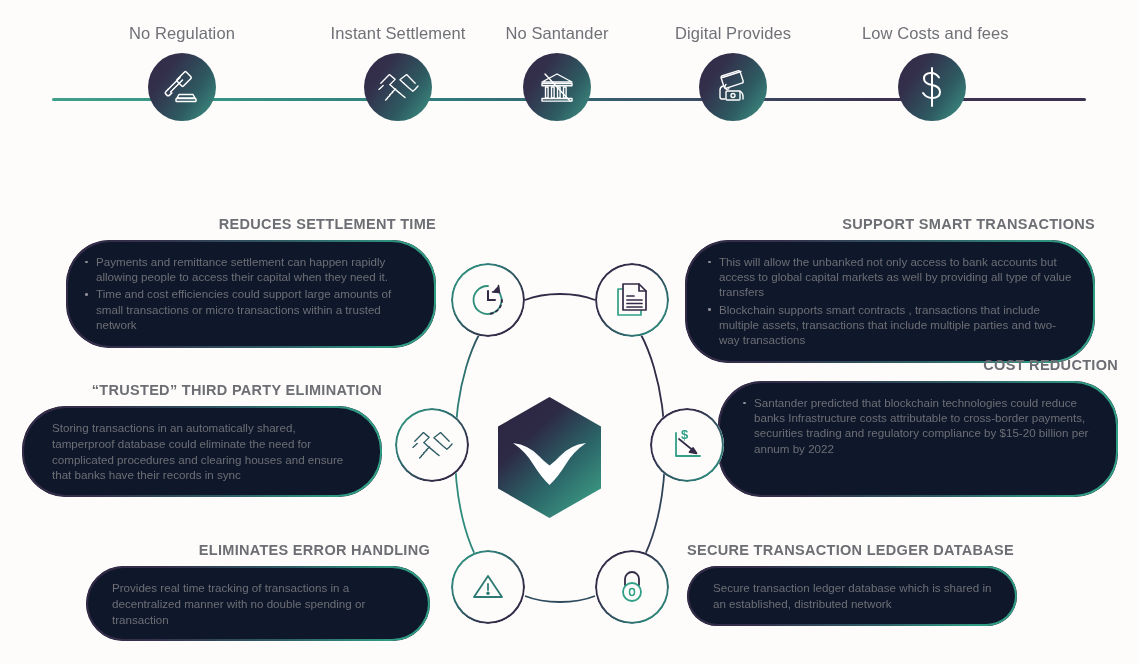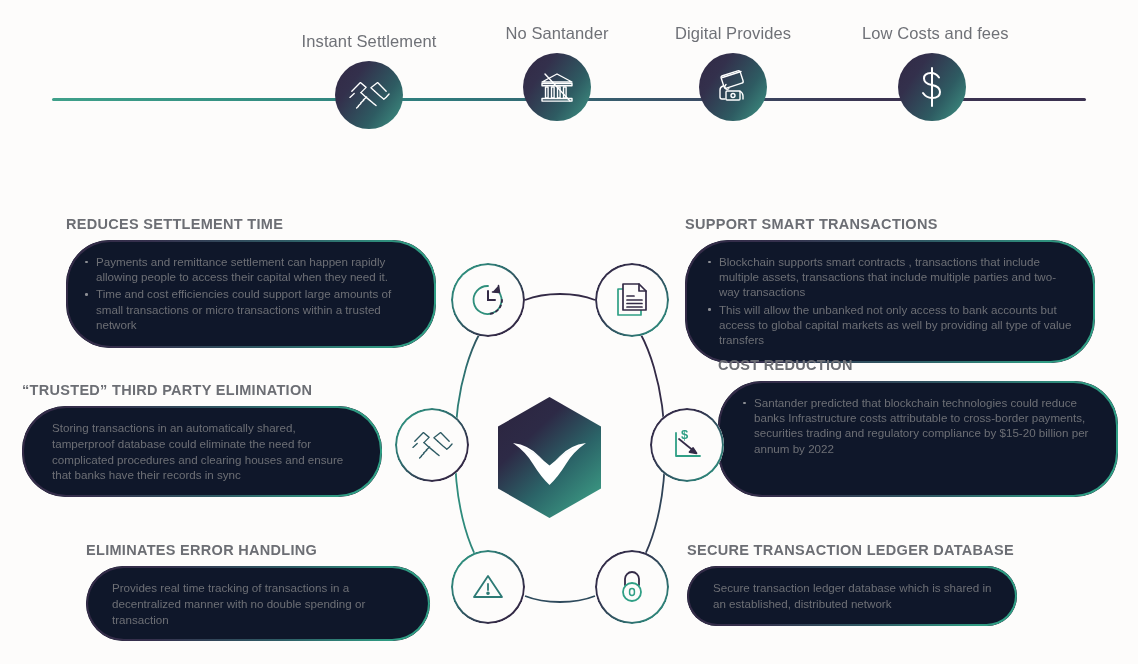--- a/index.html
+++ b/index.html
@@ -28,21 +28,21 @@
     margin:0 auto;position:relative;
     background:linear-gradient(125deg,#322945 0%,#33304c 28%,#2e5b62 66%,#3f9685 100%);
     display:flex;align-items:center;justify-content:center;
   }
   .top-circle svg{display:block;}
 
   
   .card-wrap{position:absolute;}
   .card-title{
     font-size:14.5px;font-weight:700;color:#6c6e74;letter-spacing:.3px;
-    text-align:left;margin-bottom:8px;white-space:nowrap;
+    text-align:right;margin-bottom:8px;white-space:nowrap;
   }
   .card-title.left-al{text-align:left;}
   .bubble{
     position:relative;border-radius:44px;background:#0f172a;
     padding:14px 20px 14px 18px;
     box-sizing:border-box;
   }
   .bubble::before{
     content:"";position:absolute;inset:0;border-radius:44px;padding:1.6px;
     background:linear-gradient(100deg,#332a46 0%,#35304d 22%,#2f5d66 58%,#2f9a82 88%,#2f9f85 100%);
@@ -83,22 +83,35 @@
     position:absolute;left:78px;top:145px;width:113px;height:126px;
   }
 </style>
 </head>
 <body>
 
 <div class="stage">
 
   <div class="top-line"></div>
 
-
-  <div class="top-node" style="left:299px;top:24px;width:140px;margin-top:8px;">
+  <div class="top-node" style="left:112px;top:24px;width:140px;">
+    <div class="top-label">No Regulation</div>
+    <div class="top-circle">
+      <svg width="40" height="40" viewBox="0 0 40 40" fill="none" stroke="#ffffff" stroke-width="1.5" stroke-linejoin="round" stroke-linecap="round">
+        <rect x="17.5" y="5.5" width="9" height="13" rx="1.2" transform="rotate(45 22 12)"></rect>
+        <line x1="20.5" y1="13" x2="8.5" y2="25"></line>
+        <line x1="18" y1="10.5" x2="6" y2="22.5"></line>
+        <path d="M6.2 22.3 L4 24.5 a2 2 0 0 0 0 2.8 l0.8 0.8 a2 2 0 0 0 2.8 0 L9.8 25.9"></path>
+        <path d="M17 27.5 h14 l2 3.5 H15 Z"></path>
+        <rect x="14" y="31.5" width="20" height="3" rx="0.8"></rect>
+      </svg>
+    </div>
+  </div>
+
+  <div class="top-node" style="left:328px;top:24px;width:140px;">
     <div class="top-label">Instant Settlement</div>
     <div class="top-circle">
       <svg width="42" height="36" viewBox="0 0 44 36" fill="none" stroke="#ffffff" stroke-width="1.4" stroke-linejoin="round" stroke-linecap="round">
         <path d="M4 14 L13 5 l6 5 l-5.5 5.5"></path>
         <path d="M40 14 L31 5 l-7 5.5 l4 3.5"></path>
         <path d="M13.5 15.5 l4.5 4 l4.2 3.6 l4 3.4 l3.2 2.6"></path>
         <path d="M28 14 l5.5 5 l3.5 3"></path>
         <path d="M19.5 20 l-3.5 3.2"></path>
         <path d="M16.5 23.5 l-3.3 3"></path>
         <path d="M13.5 26.8 l-2.6 2.4"></path>
@@ -157,22 +170,22 @@
         <li>Payments and remittance settlement can happen rapidly allowing people to access their capital when they need it.</li>
         <li>Time and cost efficiencies could support large amounts of small transactions or micro transactions within a trusted network</li>
       </ul>
     </div>
   </div>
 
   <div class="card-wrap" style="left:685px;top:216px;width:410px;">
     <div class="card-title">SUPPORT SMART TRANSACTIONS</div>
     <div class="bubble" style="min-height:96px;padding-left:22px;">
       <ul>
+        <li>This will allow the unbanked not only access to bank accounts but access to global capital markets as well by providing all type of value transfers</li>
         <li>Blockchain supports smart contracts , transactions that include multiple assets, transactions that include multiple parties and two-way transactions</li>
-        <li>This will allow the unbanked not only access to bank accounts but access to global capital markets as well by providing all type of value transfers</li>
       </ul>
     </div>
   </div>
 
   <div class="card-wrap" style="left:22px;top:382px;width:360px;">
     <div class="card-title">“TRUSTED” THIRD PARTY ELIMINATION</div>
     <div class="bubble" style="min-height:80px;padding-left:30px;padding-right:24px;">
       <p>Storing transactions in an automatically shared, tamperproof database could eliminate the need for complicated procedures and clearing houses and ensure that banks have their records in sync</p>
     </div>
   </div>

